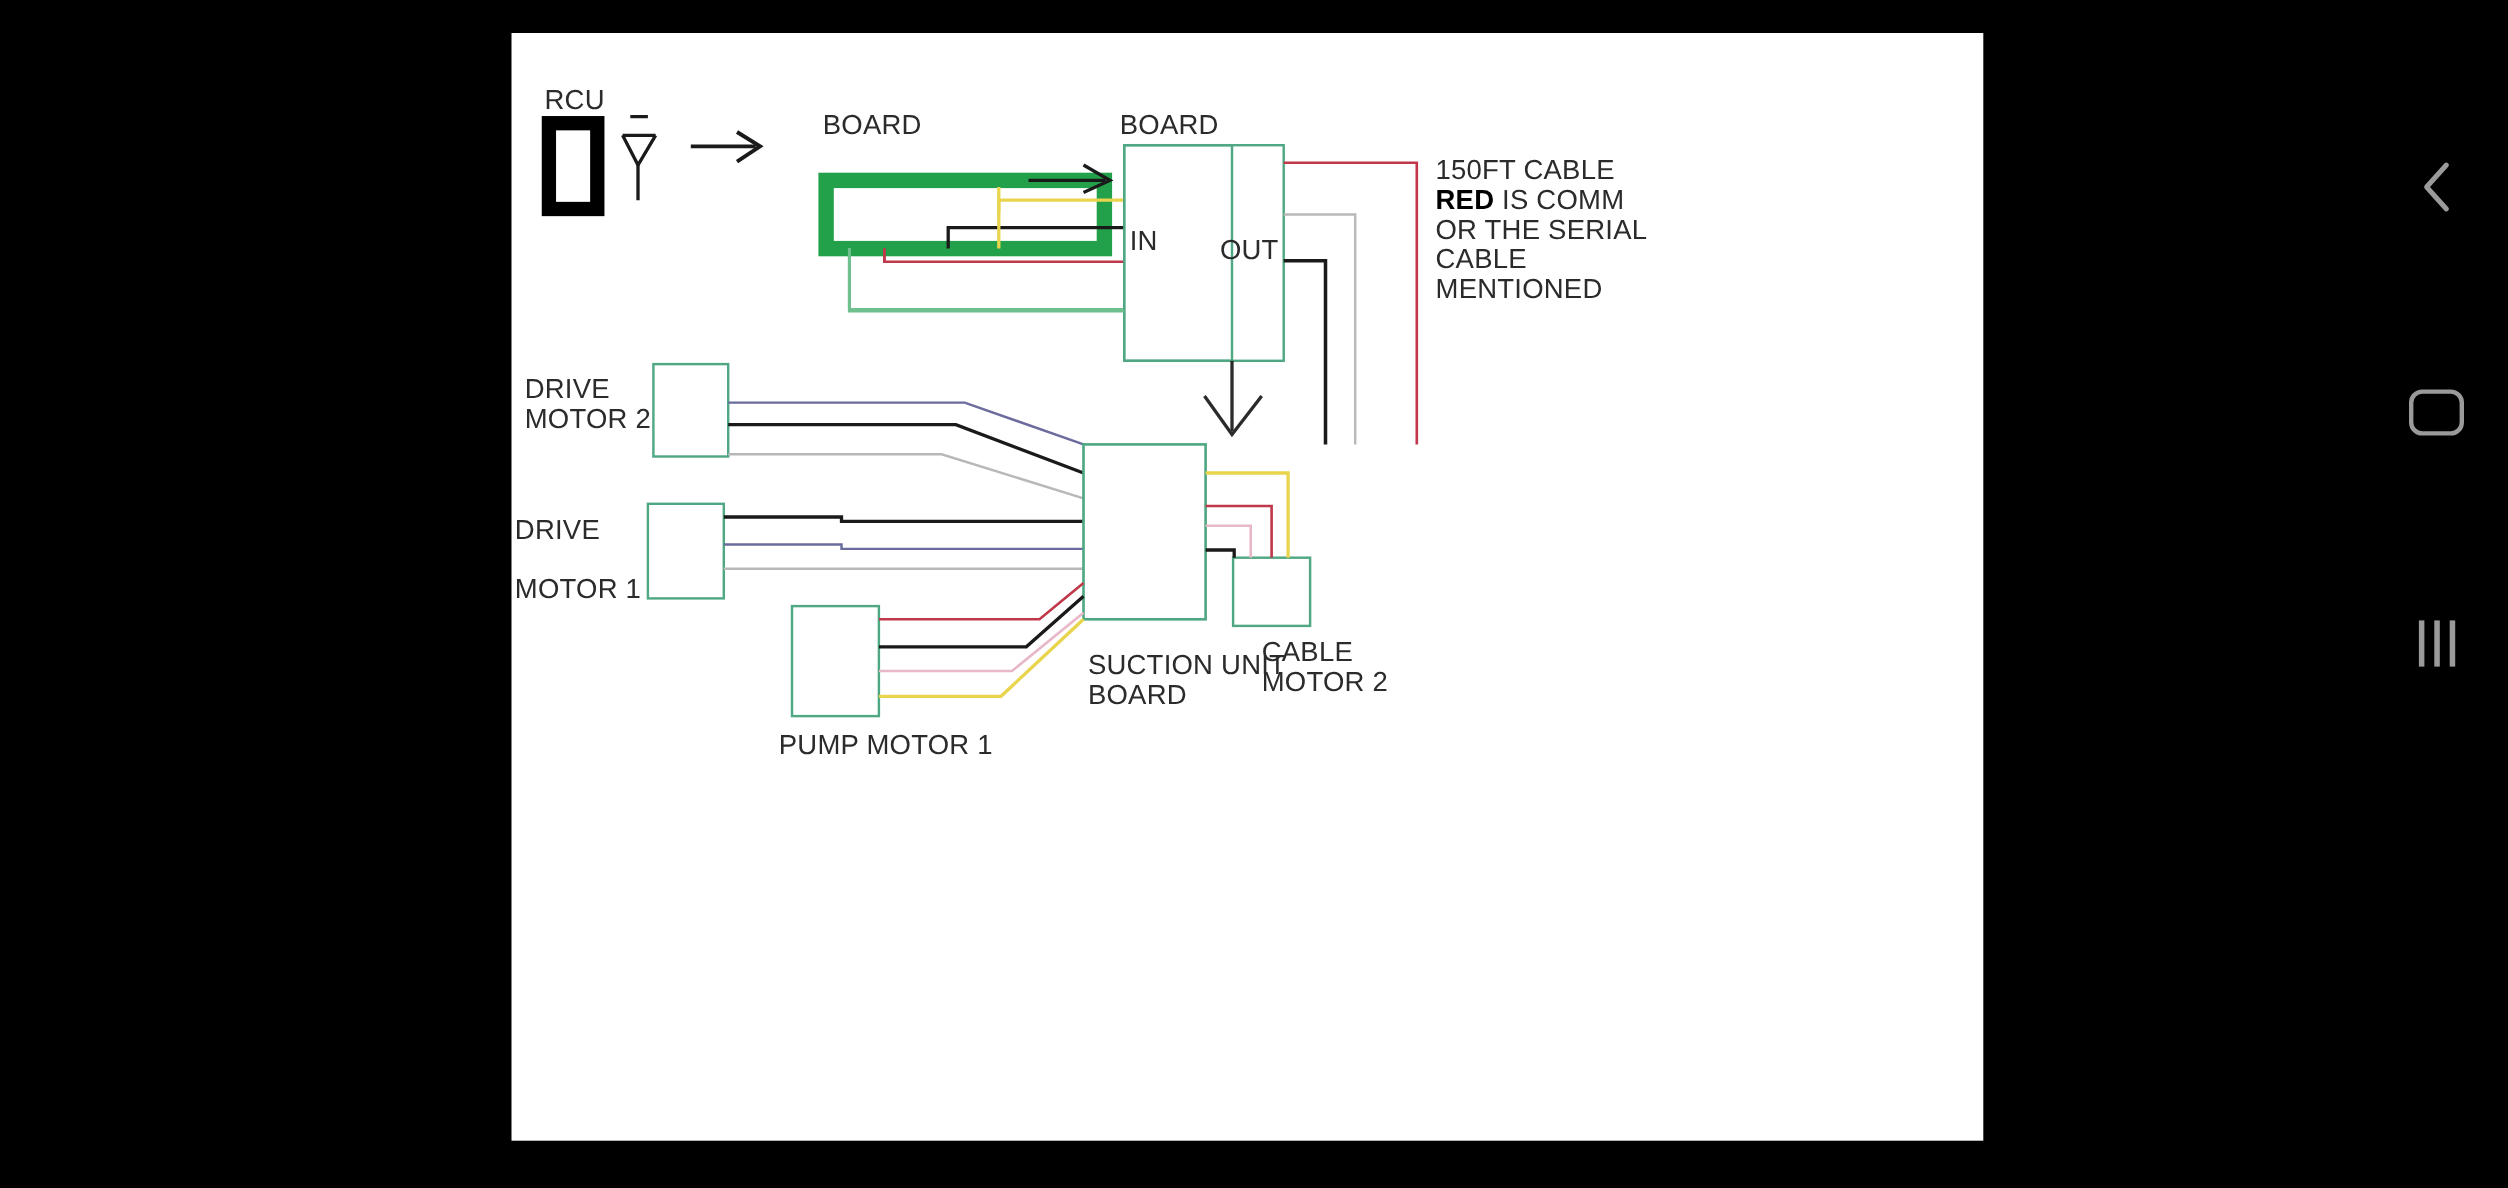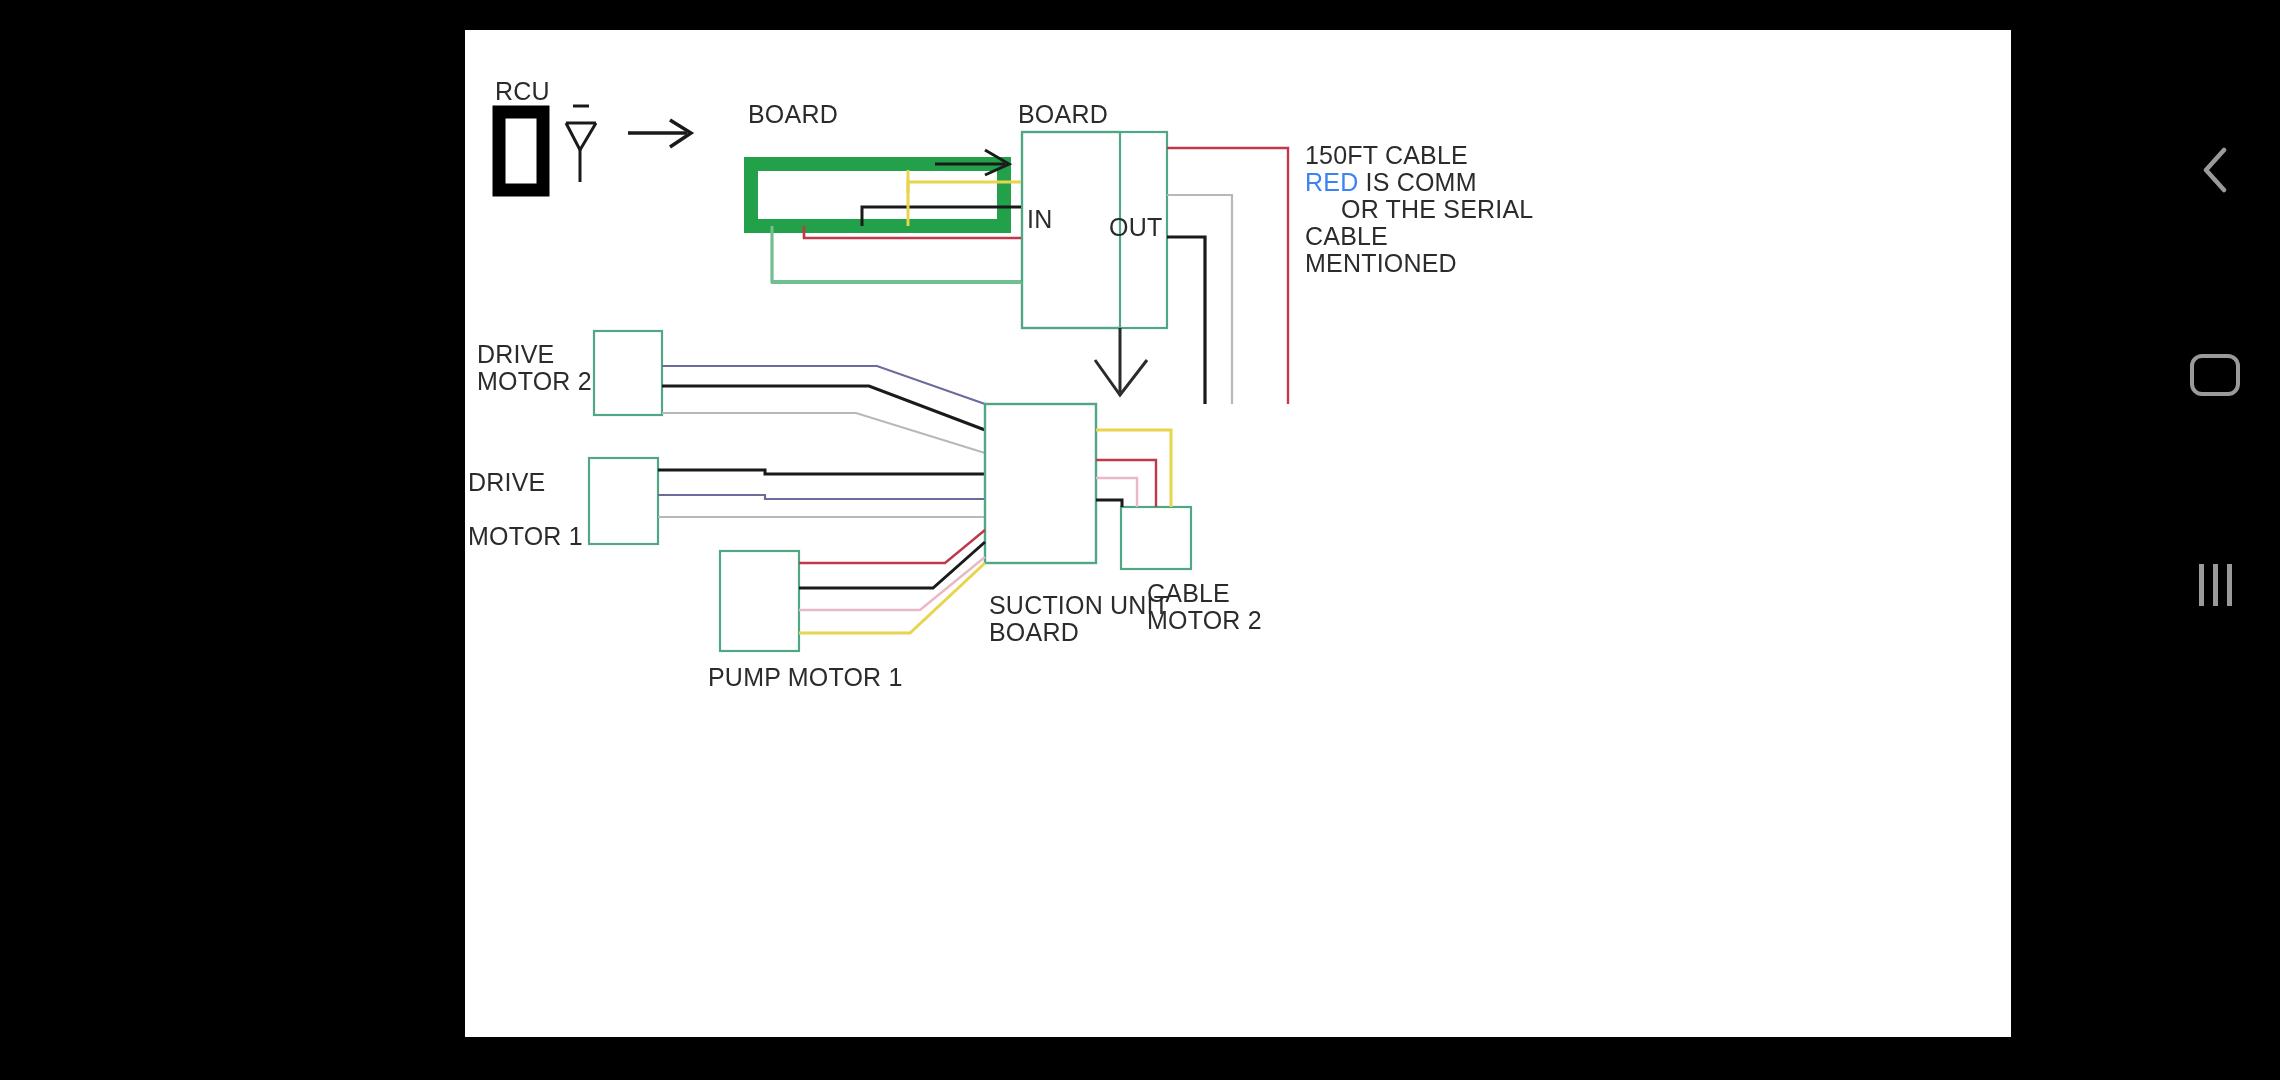--- a/index.html
+++ b/index.html
@@ -16,21 +16,21 @@
     position: relative;
     width: 2280px;
     height: 1080px;
     background: #000000;
   }
   
   #canvas {
     position: absolute;
     left: 465px;
     top: 30px;
-    width: 1546px;
+    width: 1338px;
     height: 1007px;
     background: #ffffff;
     overflow: hidden;
   }
   #svgwrap { position: absolute; left: 0; top: 0; width: 1338px; height: 1007px; }
 
   
   .lbl {
     position: absolute;
     color: #2b2b2b;
@@ -167,22 +167,22 @@
     <div class="lbl" style="left:30px; top:42px;">RCU</div>
 
     <div class="lbl" style="left:283px; top:65px;">BOARD</div>
 
     <div class="lbl" style="left:553px; top:65px;">BOARD</div>
 
     <div class="lbl" style="left:562px; top:170px;">IN</div>
     <div class="lbl" style="left:644px; top:178px;">OUT</div>
 
     <div class="lbl" style="left:840px; top:106px;">150FT CABLE</div>
-    <div class="lbl" style="left:840px; top:133px;"><span style="color:#3b82f6;">RED</span><span> IS COMM</span></div>
-    <div class="lbl" style="left:840px; top:160px;margin-left:36px;">OR THE SERIAL</div>
+    <div class="lbl" style="left:840px; top:133px;"><span style="color:#000000;font-weight:bold;">RED</span><span> IS COMM</span></div>
+    <div class="lbl" style="left:840px; top:160px;">OR THE SERIAL</div>
     <div class="lbl" style="left:840px; top:187px;">CABLE</div>
     <div class="lbl" style="left:840px; top:214px;">MENTIONED</div>
 
     <div class="lbl" style="left:12px; top:305px;">DRIVE</div>
     <div class="lbl" style="left:12px; top:332px;">MOTOR 2</div>
 
     <div class="lbl" style="left:3px; top:433px;">DRIVE</div>
     <div class="lbl" style="left:3px; top:460px;margin-top:27px;">MOTOR 1</div>
 
     <div class="lbl" style="left:524px; top:556px;">SUCTION UNIT</div>

